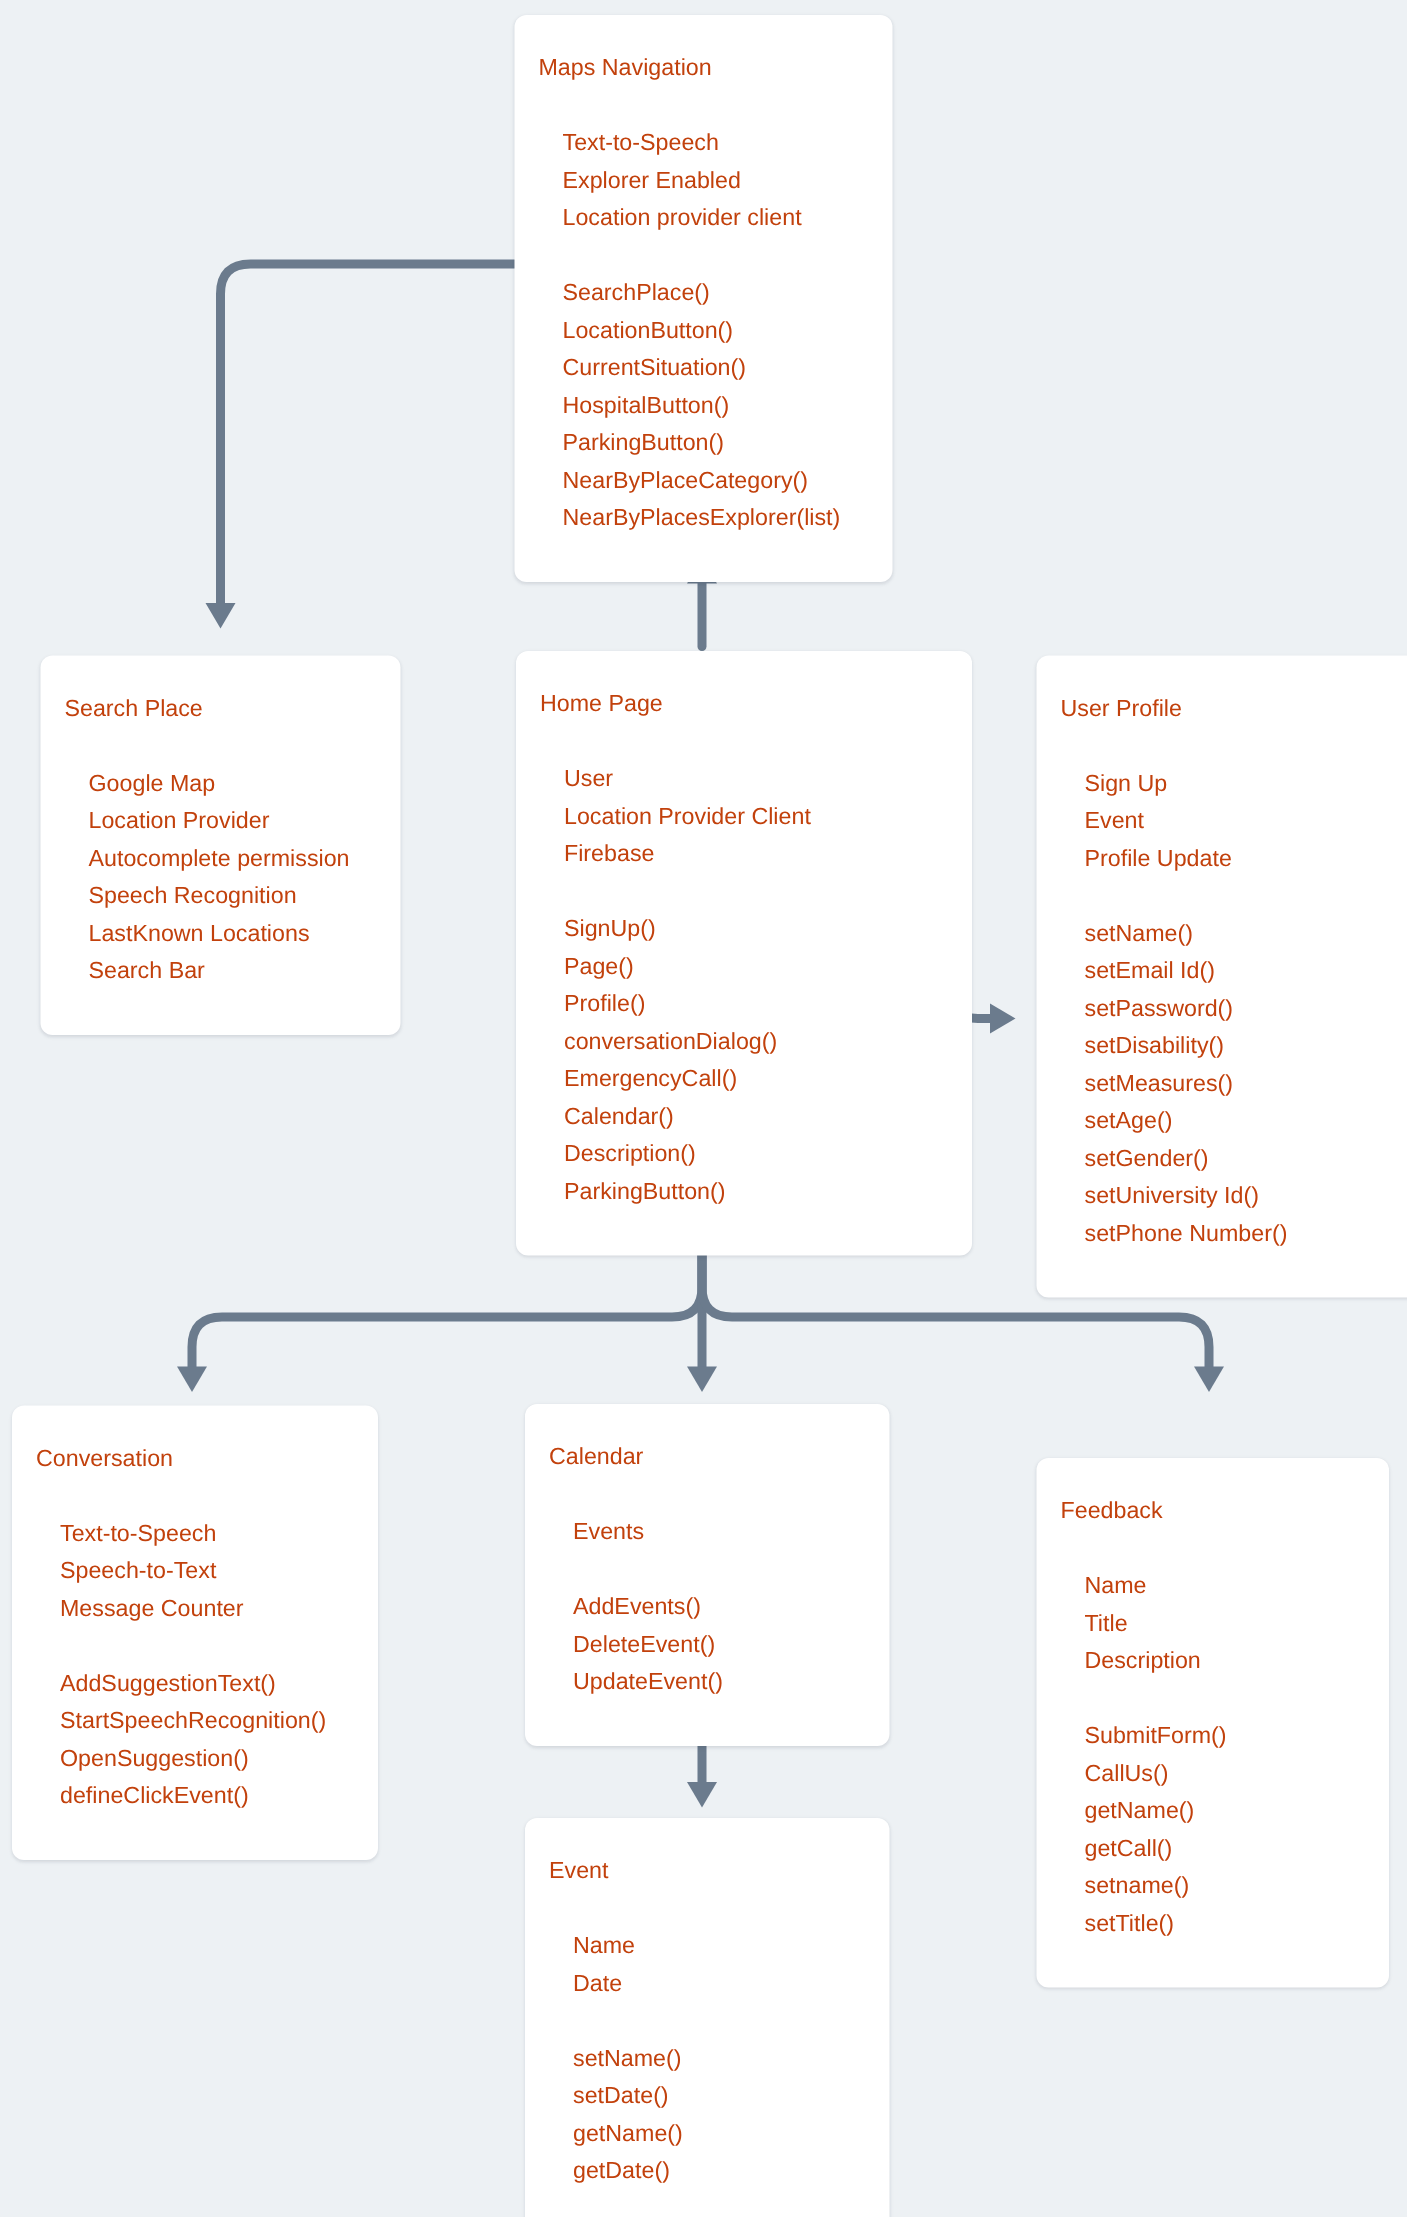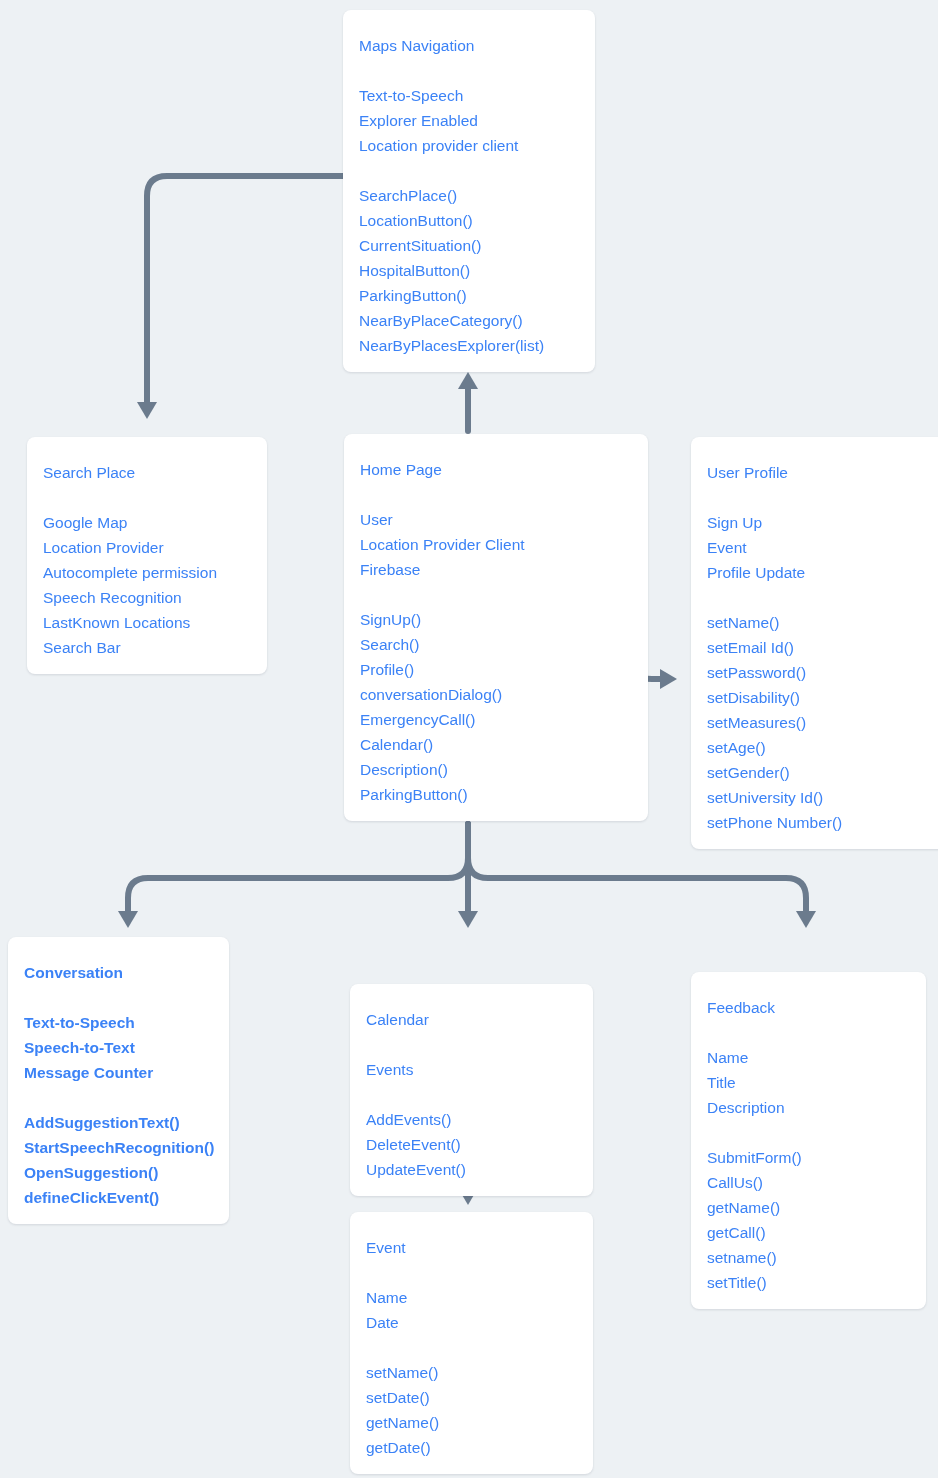--- a/index.html
+++ b/index.html
@@ -7,28 +7,28 @@
     width:938px;height:1478px;position:relative;overflow:hidden;
     background:#edf1f4;
     font-family:"Liberation Sans", sans-serif;
   }
   .card{
     position:absolute;
     background:#ffffff;
     border-radius:8px;
     box-shadow:0 1px 3px rgba(30,41,59,.08), 0 1px 2px rgba(30,41,59,.05);
     padding:23px 16px 14px 16px;
-    color:#3b82f6;
+    color:#c2410c;
     font-size:15.5px;
     font-weight:500;
     line-height:25px;
     box-sizing:border-box;
   }
   .card .title{margin-bottom:25px;}
-  .card .members{margin:0;}
+  .card .members{margin:16px;}
   .card .members.methods{margin-top:25px;}
   #connectors{position:absolute;left:0;top:0;pointer-events:none;}
   #connectors path{stroke:#6b7b8d;stroke-width:6;fill:none;stroke-linecap:round;stroke-linejoin:round;}
   #connectors polygon{fill:#6b7b8d;stroke:none;}
 </style>
 </head>
 <body>
 
 <svg id="connectors" width="938" height="1478" viewBox="0 0 938 1478">
 
@@ -100,21 +100,21 @@
 
 <div class="card" style="left:344px;top:434px;width:304px;">
   <div class="title">Home Page</div>
   <div class="members attributes">
       <div>User</div>
       <div>Location Provider Client</div>
       <div>Firebase</div>
     </div>
   <div class="members methods">
       <div>SignUp()</div>
-      <div>Search()</div>
+      <div>Page()</div>
       <div>Profile()</div>
       <div>conversationDialog()</div>
       <div>EmergencyCall()</div>
       <div>Calendar()</div>
       <div>Description()</div>
       <div>ParkingButton()</div>
     </div>
 </div>
 
 <div class="card" style="left:691px;top:437px;width:279px;">
@@ -130,36 +130,36 @@
       <div>setPassword()</div>
       <div>setDisability()</div>
       <div>setMeasures()</div>
       <div>setAge()</div>
       <div>setGender()</div>
       <div>setUniversity Id()</div>
       <div>setPhone Number()</div>
     </div>
 </div>
 
-<div class="card" style="left:8px;top:937px;width:221px;font-weight:bold;">
+<div class="card" style="left:8px;top:937px;width:244px;">
   <div class="title">Conversation</div>
   <div class="members attributes">
       <div>Text-to-Speech</div>
       <div>Speech-to-Text</div>
       <div>Message Counter</div>
     </div>
   <div class="members methods">
       <div>AddSuggestionText()</div>
       <div>StartSpeechRecognition()</div>
       <div>OpenSuggestion()</div>
       <div>defineClickEvent()</div>
     </div>
 </div>
 
-<div class="card" style="left:350px;top:984px;width:243px;">
+<div class="card" style="left:350px;top:936px;width:243px;">
   <div class="title">Calendar</div>
   <div class="members attributes">
       <div>Events</div>
     </div>
   <div class="members methods">
       <div>AddEvents()</div>
       <div>DeleteEvent()</div>
       <div>UpdateEvent()</div>
     </div>
 </div>

